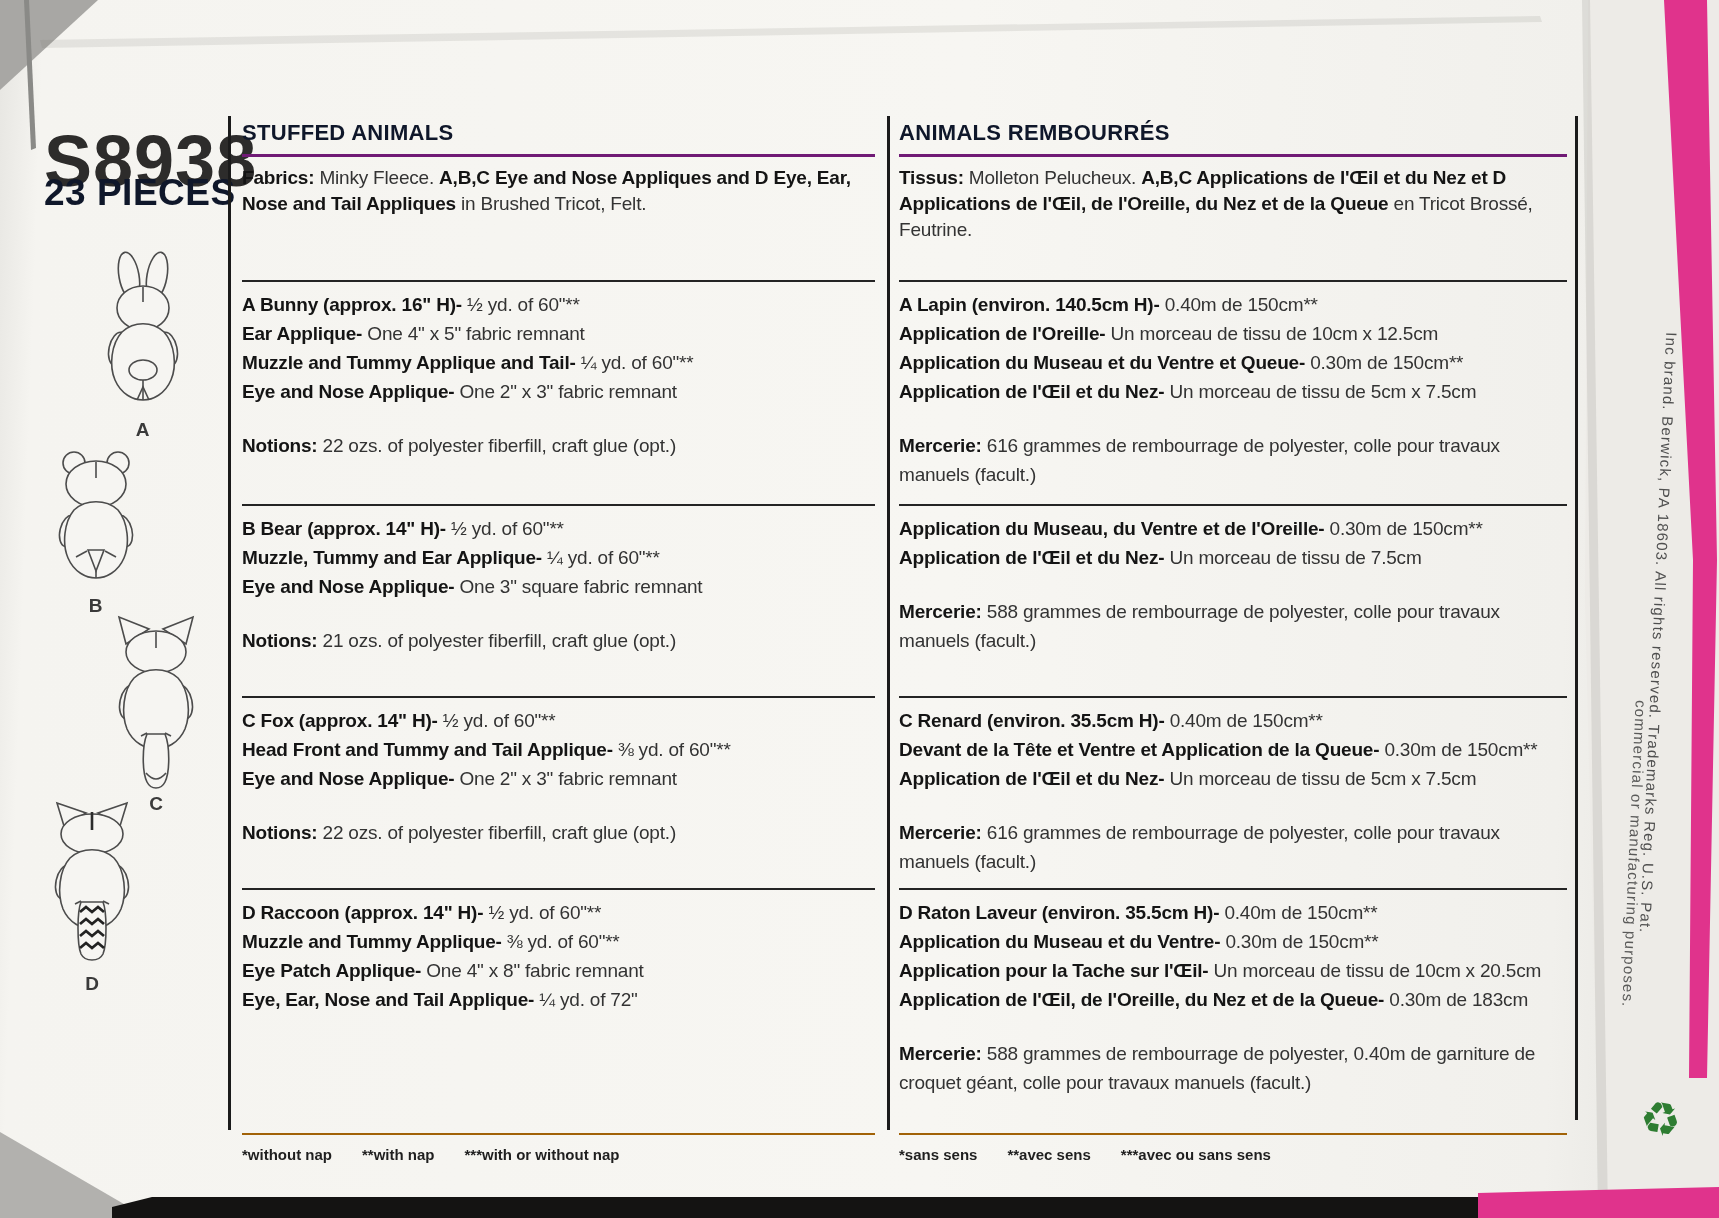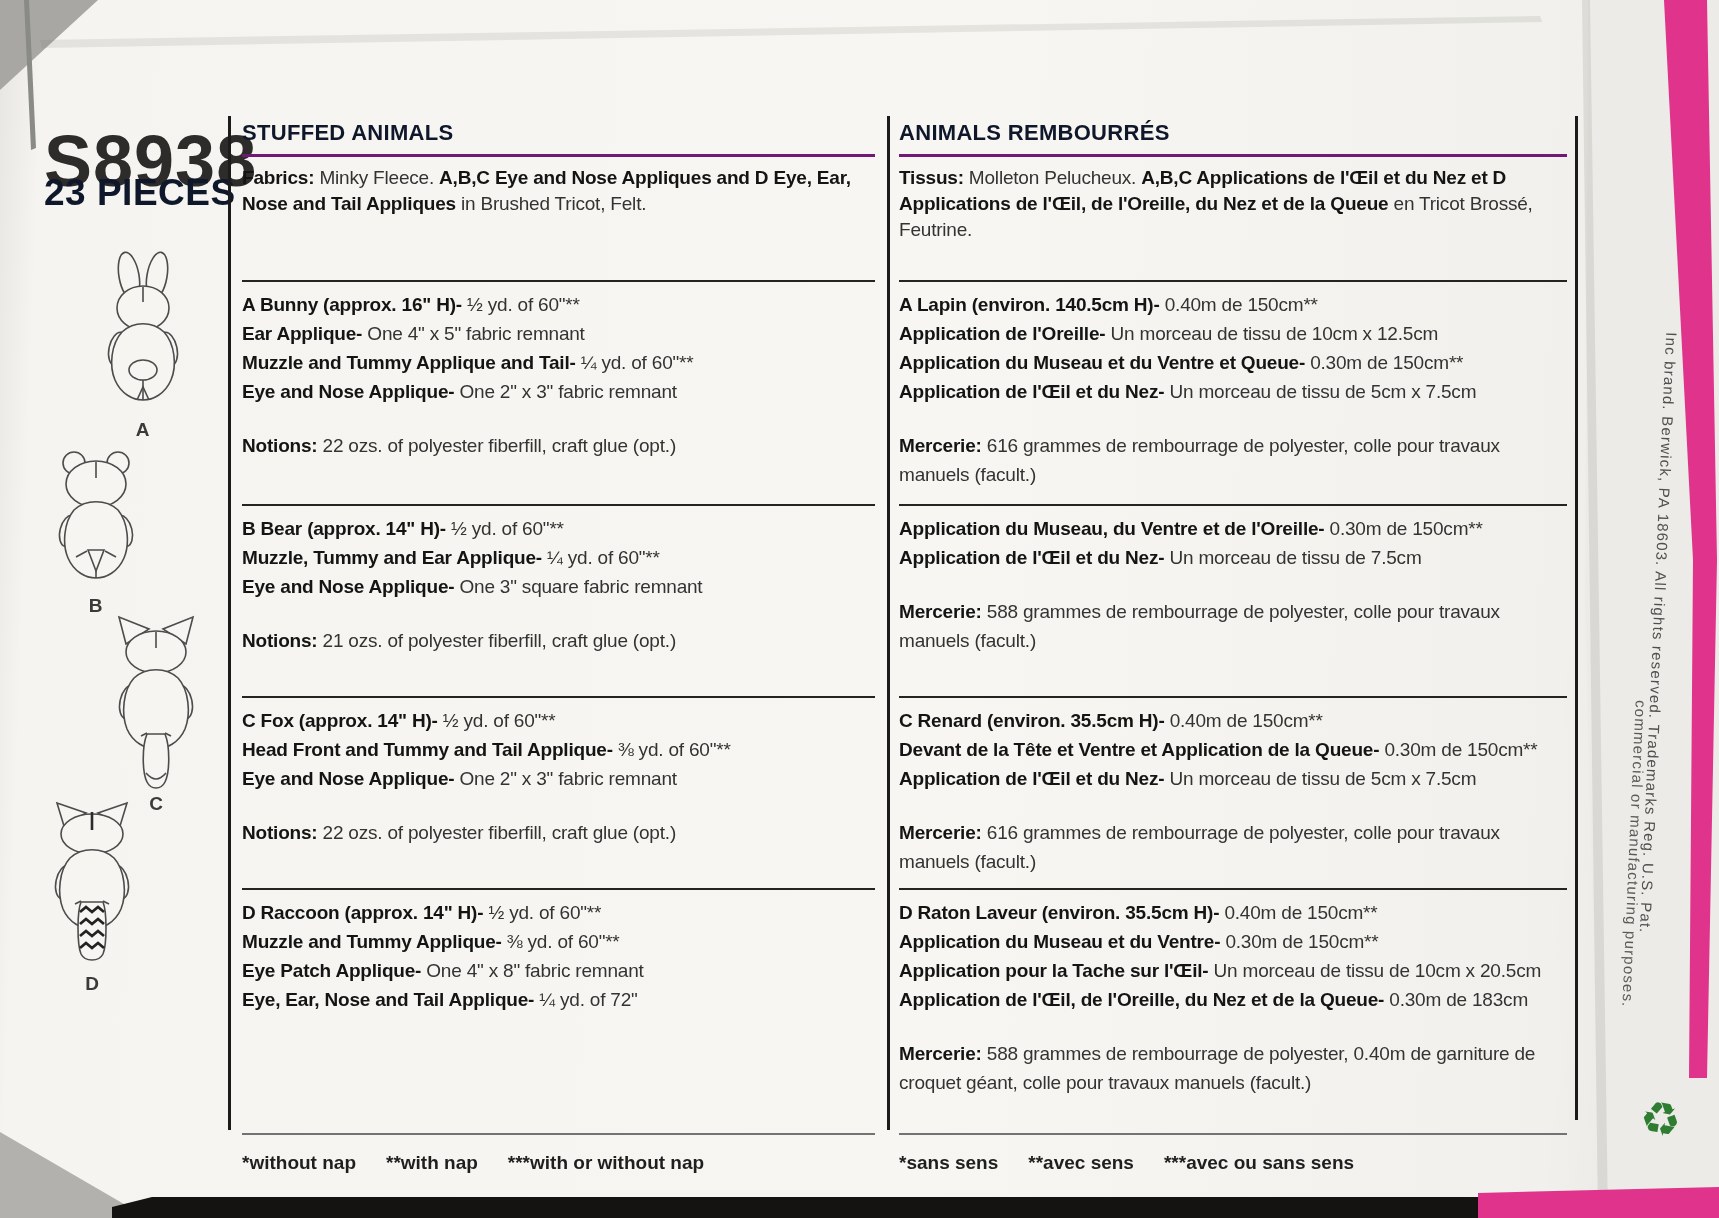--- a/index.html
+++ b/index.html
@@ -58,21 +58,21 @@
   .intro{box-sizing:border-box;height:123px;padding-top:8px;font-size:19px;line-height:26px;letter-spacing:-.2px;}
   .sec{box-sizing:border-box;border-top:2.5px solid #242424;padding-top:8px;}
   .sec-1{height:224px;}
   .sec-2{height:192px;}
   .sec-3{height:192px;}
   .sec-4{height:245px;}
   .line{font-size:19px;line-height:29px;letter-spacing:-.2px;}
   .gap{height:25px;}
   .b{font-weight:700;color:#141414;}
   .r{font-weight:400;color:#333;}
-  .foot{border-top:2px solid #737373;padding-top:17px;font-size:19px;color:#1f1f1f;}
+  .foot{border-top:2px solid #a16207;padding-top:11px;font-size:15px;color:#1f1f1f;}
   .foot-item{margin-right:30px;font-weight:600;letter-spacing:0;}
 
   
   .vtext{
     position:absolute;z-index:4;writing-mode:vertical-rl;white-space:nowrap;
     font-size:15px;letter-spacing:1.2px;color:#4f4f4f;
   }
   #side-text-1{left:1650px;top:332px;transform:rotate(2.5deg);}
   #side-text-2{left:1626px;top:700px;transform:rotate(2.5deg);color:#5a5a59;}
   .recycle{

